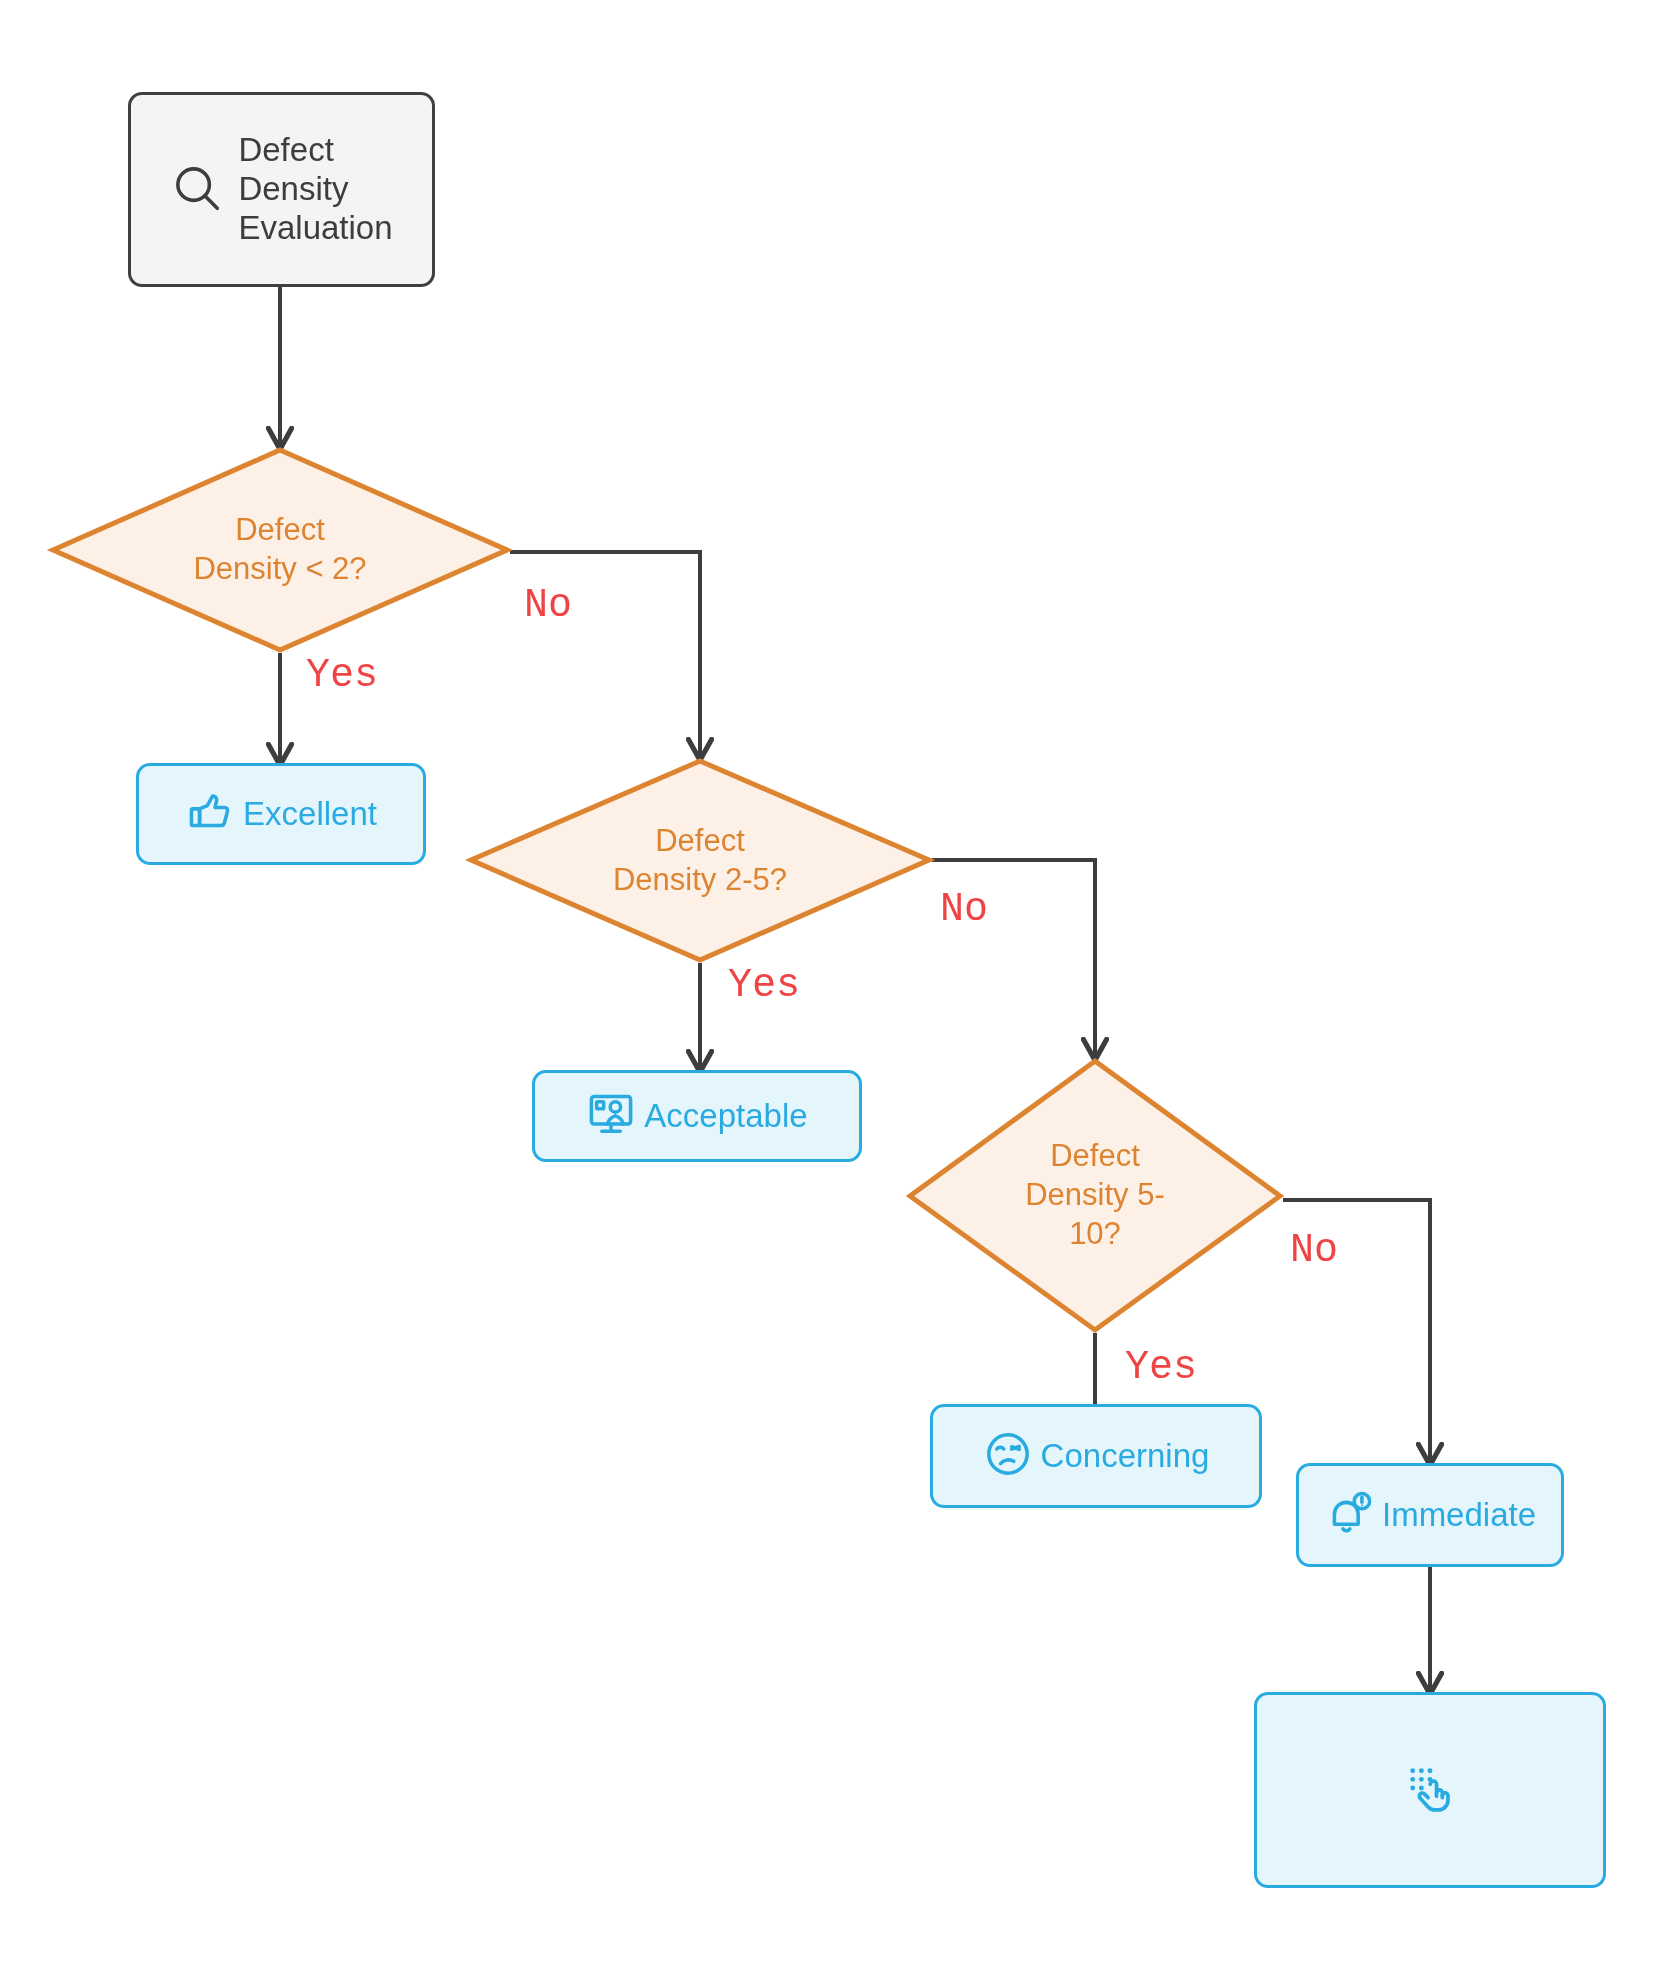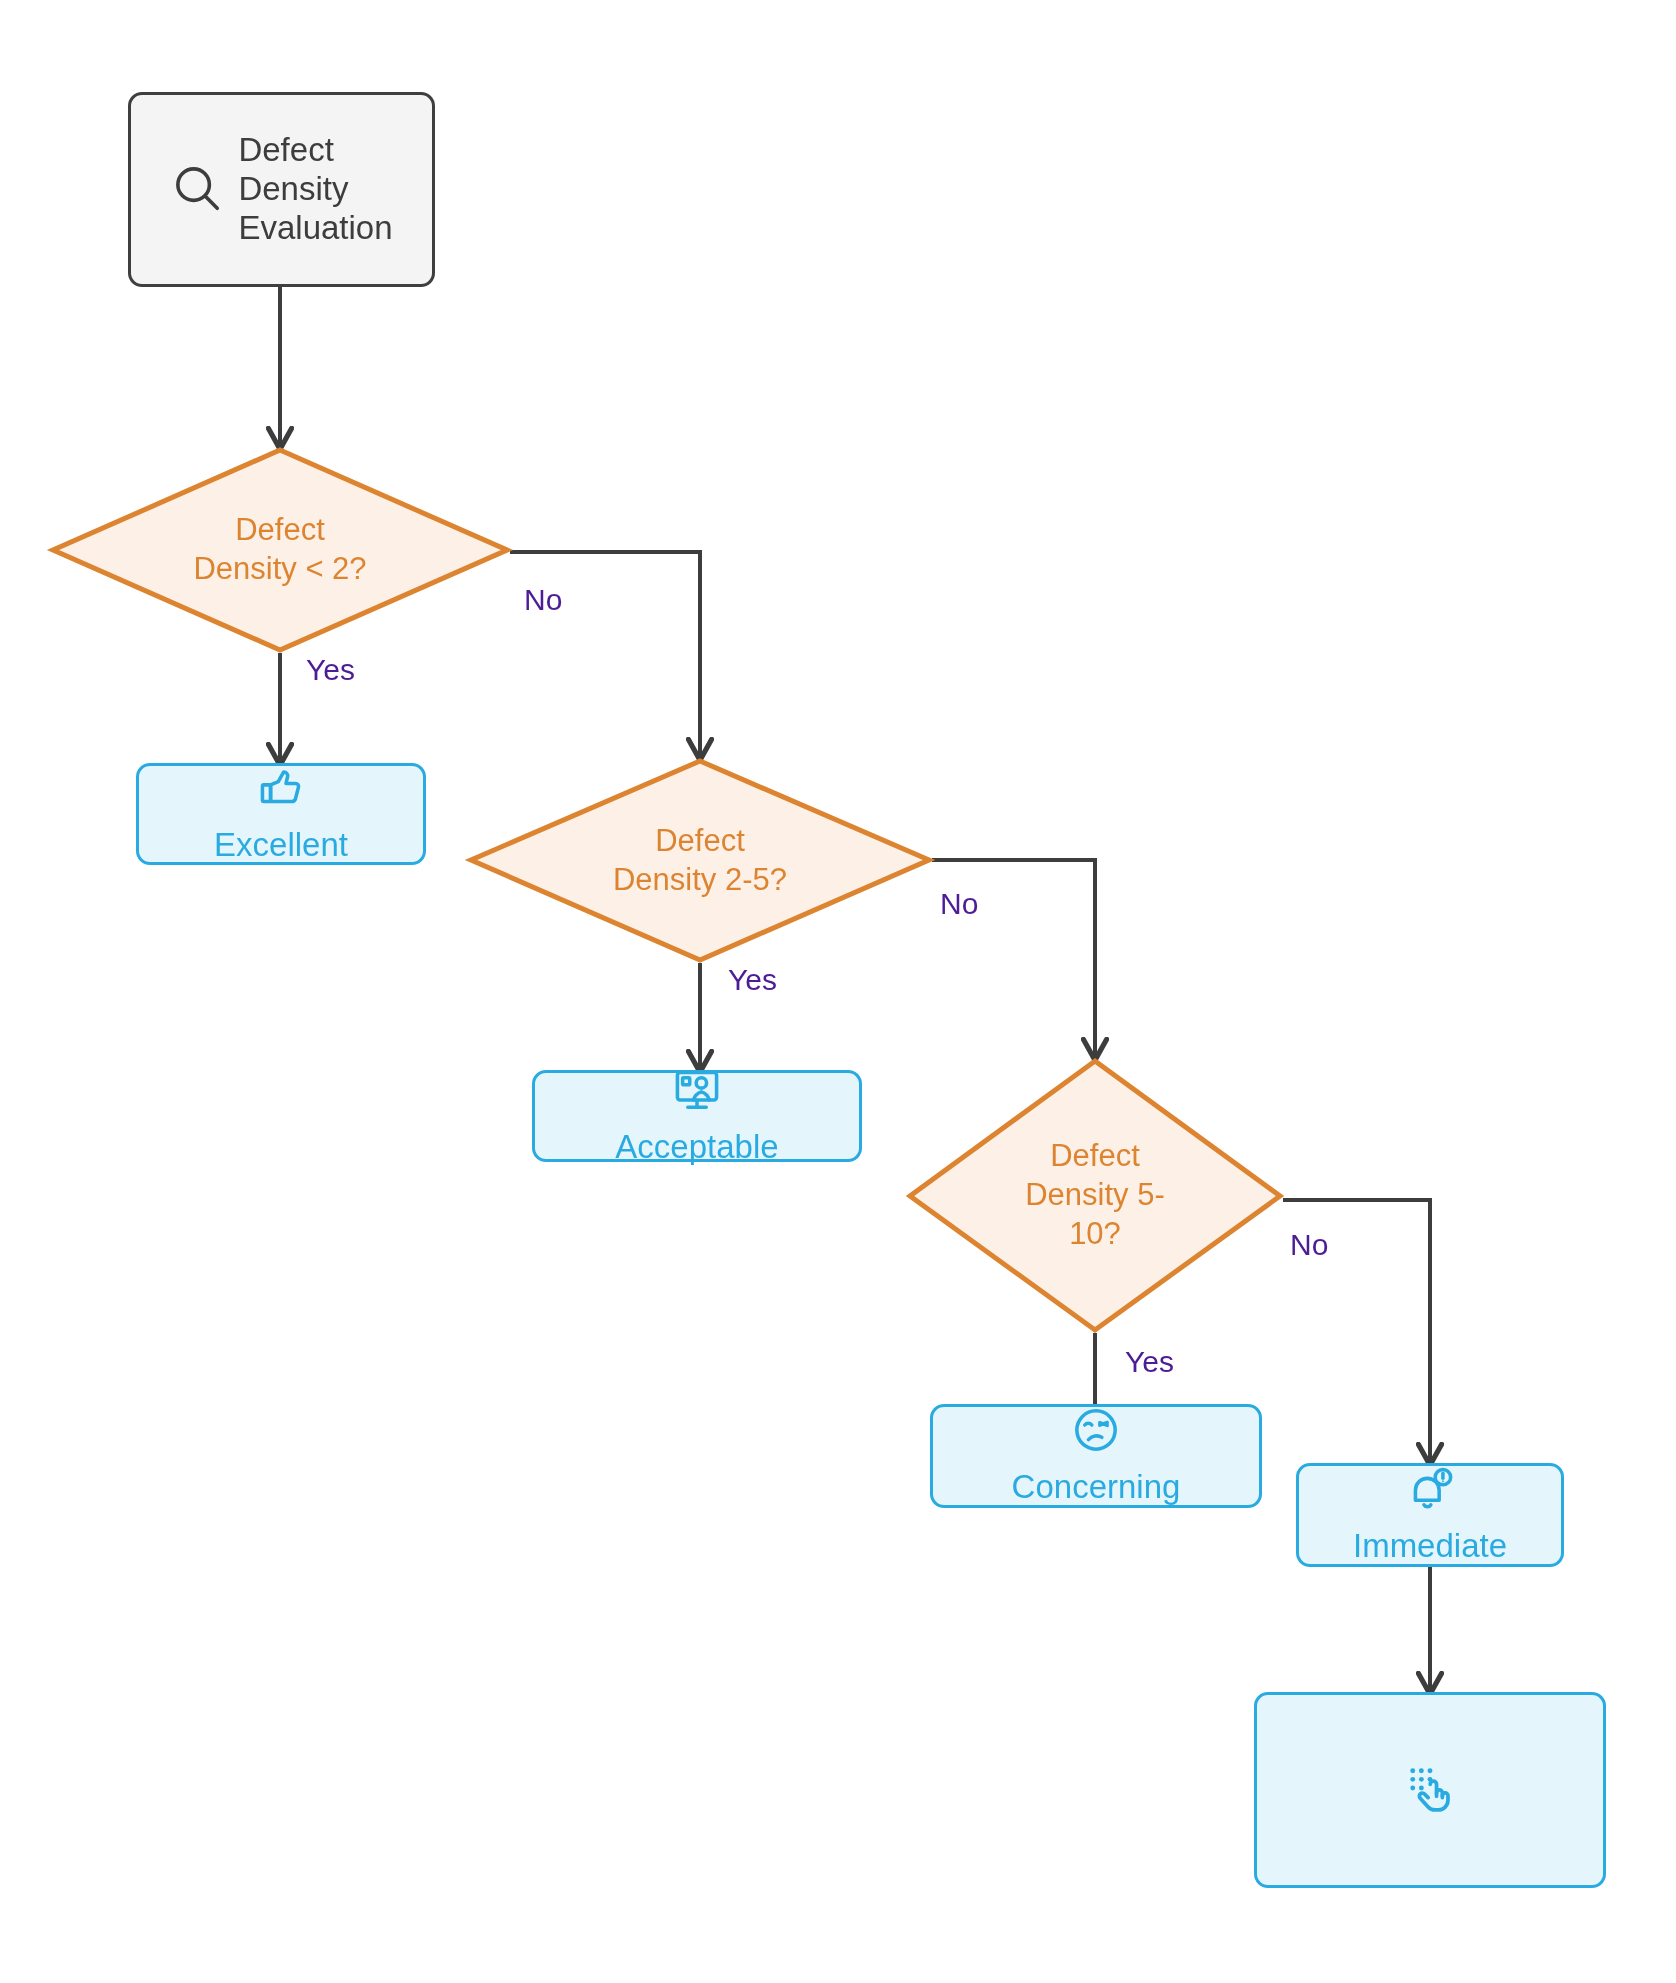--- a/index.html
+++ b/index.html
@@ -80,38 +80,38 @@
   }
 
   
   .outcome {
     background: #e4f6fc;
     border: 3px solid #29abe2;
     border-radius: 14px;
     color: #29abe2;
     gap: 8px;
     padding: 10px 20px;
-    flex-direction: column;
   }
   .outcome .label {
     font-size: 33px;
     line-height: 1.2;
     color: #29abe2;
     white-space: pre-line;
     text-align: left;
   }
 
   .ico { flex: 0 0 auto; display: block; }
 
   
   .edge-label {
     position: absolute;
-    font-size: 30px;
-    color: #4c1d95;
+    font-size: 40px;
+    color: #ef4444;
     white-space: nowrap;
+    font-family: Liberation Mono, monospace;
   }
 </style>
 </head>
 <body>
 
 <div id="canvas">
 
   <svg id="wires" viewBox="0 0 1676 1983">
     <defs>
       <marker id="arrow" viewBox="0 0 12 12" refX="9" refY="6" markerWidth="7" markerHeight="7" orient="auto-start-reverse">

